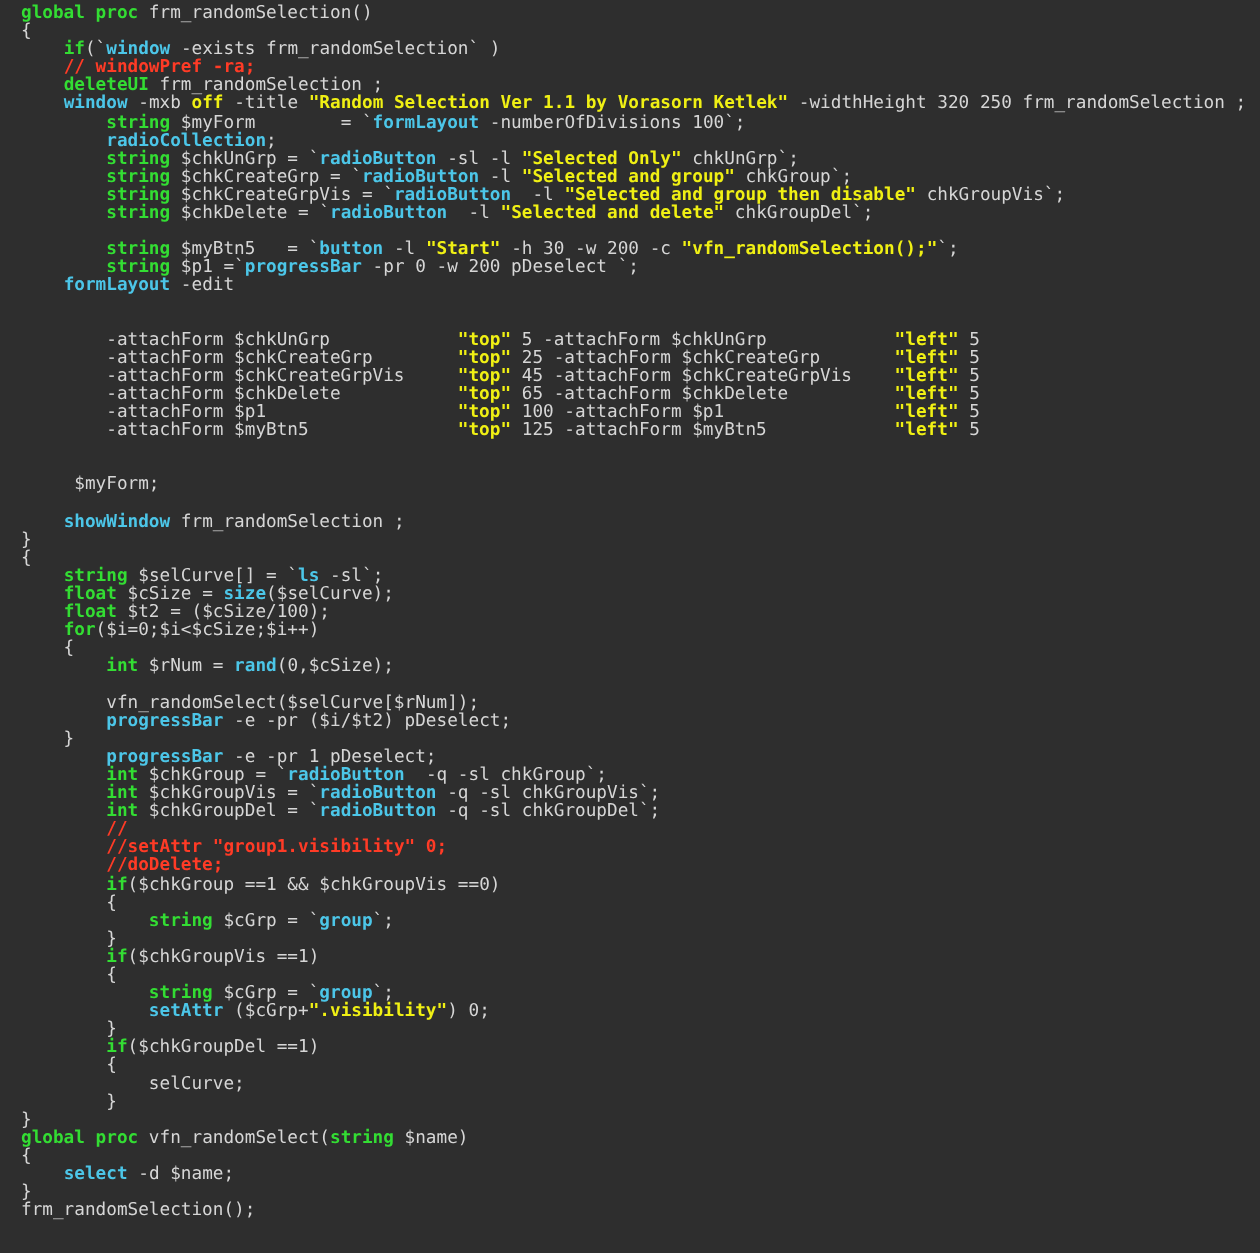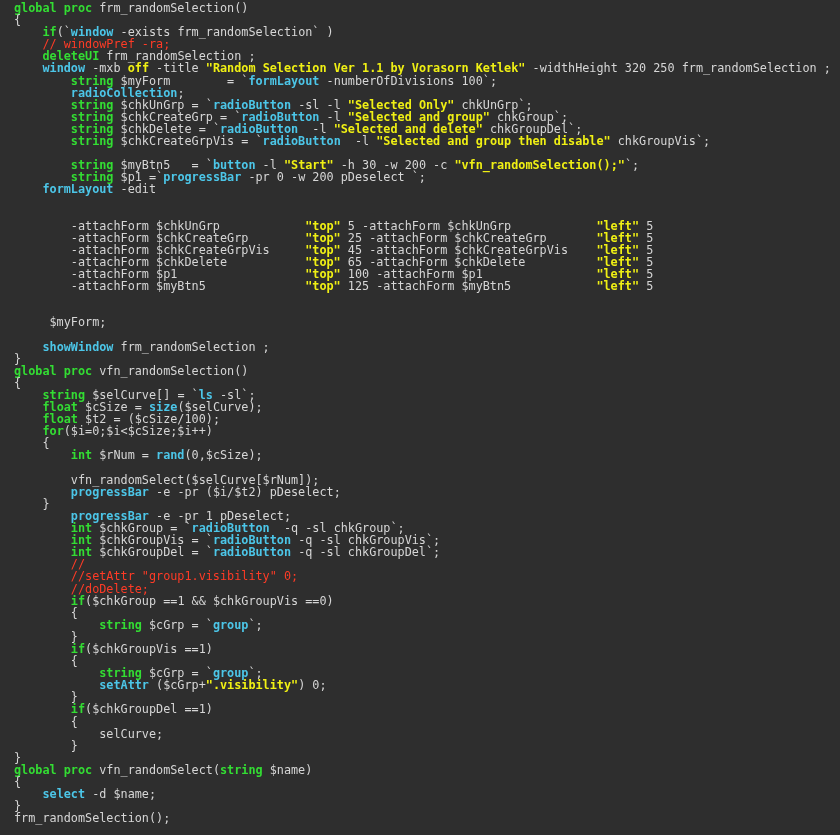--- a/index.html
+++ b/index.html
@@ -18,58 +18,57 @@
   }
   .line {
     height: 12.1px;
     white-space: pre;
   }
   .pl  { color: var(--plain,   #d6d6d6); }
   .kw  { color: var(--keyword, #33dd33); font-weight: bold; }
   .kwi { color: var(--keyword, #33dd33); font-weight: bold; }
   .cmd { color: var(--command, #4cc6e8); font-weight: bold; }
   .str { color: var(--string,  #f0f014); font-weight: bold; }
-  .com { color: var(--comment, #ff3b26); font-weight: normal; }
+  .com { color: var(--comment, #ff3b26); font-weight: bold; }
 </style>
 </head>
 <body>
 
 <div class="editor">
   <div>
       <div class="line"><span class="kw">global proc</span><span class="pl"> frm_randomSelection()</span></div>
       <div class="line"><span class="pl">{</span></div>
       <div class="line"><span class="pl">    </span><span class="kw">if</span><span class="pl">(`</span><span class="cmd">window</span><span class="pl"> -exists frm_randomSelection` )</span></div>
       <div class="line"><span class="pl">    </span><span class="com">// windowPref -ra;</span></div>
       <div class="line"><span class="pl">    </span><span class="kwi">deleteUI</span><span class="pl"> frm_randomSelection ;</span></div>
       <div class="line"><span class="pl">    </span><span class="cmd">window</span><span class="pl"> -mxb </span><span class="str">off</span><span class="pl"> -title </span><span class="str">"Random Selection Ver 1.1 by Vorasorn Ketlek"</span><span class="pl"> -widthHeight 320 250 frm_randomSelection ;</span></div>
       <div class="line"><span class="pl">        </span><span class="kw">string</span><span class="pl"> $myForm        = `</span><span class="cmd">formLayout</span><span class="pl"> -numberOfDivisions 100`;</span></div>
       <div class="line"><span class="pl">        </span><span class="cmd">radioCollection</span><span class="pl">;</span></div>
       <div class="line"><span class="pl">        </span><span class="kw">string</span><span class="pl"> $chkUnGrp = `</span><span class="cmd">radioButton</span><span class="pl"> -sl -l </span><span class="str">"Selected Only"</span><span class="pl"> chkUnGrp`;</span></div>
       <div class="line"><span class="pl">        </span><span class="kw">string</span><span class="pl"> $chkCreateGrp = `</span><span class="cmd">radioButton</span><span class="pl"> -l </span><span class="str">"Selected and group"</span><span class="pl"> chkGroup`;</span></div>
+      <div class="line"><span class="pl">        </span><span class="kw">string</span><span class="pl"> $chkCreateGrpVis = `</span><span class="cmd">radioButton</span><span class="pl">  -l </span><span class="str">"Selected and group then disable"</span><span class="pl"> chkGroupVis`;</span></div>
       <div class="line"><span class="pl">        </span><span class="kw">string</span><span class="pl"> $chkDelete = `</span><span class="cmd">radioButton</span><span class="pl">  -l </span><span class="str">"Selected and delete"</span><span class="pl"> chkGroupDel`;</span></div>
-      <div class="line"><span class="pl">        </span><span class="kw">string</span><span class="pl"> $chkCreateGrpVis = `</span><span class="cmd">radioButton</span><span class="pl">  -l </span><span class="str">"Selected and group then disable"</span><span class="pl"> chkGroupVis`;</span></div>
       <div class="line"></div>
       <div class="line"><span class="pl">        </span><span class="kw">string</span><span class="pl"> $myBtn5   = `</span><span class="cmd">button</span><span class="pl"> -l </span><span class="str">"Start"</span><span class="pl"> -h 30 -w 200 -c </span><span class="str">"vfn_randomSelection();"</span><span class="pl">`;</span></div>
       <div class="line"><span class="pl">        </span><span class="kw">string</span><span class="pl"> $p1 =`</span><span class="cmd">progressBar</span><span class="pl"> -pr 0 -w 200 pDeselect `;</span></div>
       <div class="line"><span class="pl">    </span><span class="cmd">formLayout</span><span class="pl"> -edit</span></div>
       <div class="line"></div>
       <div class="line"></div>
       <div class="line"><span class="pl">        -attachForm $chkUnGrp            </span><span class="str">"top"</span><span class="pl"> 5 -attachForm $chkUnGrp            </span><span class="str">"left"</span><span class="pl"> 5</span></div>
       <div class="line"><span class="pl">        -attachForm $chkCreateGrp        </span><span class="str">"top"</span><span class="pl"> 25 -attachForm $chkCreateGrp       </span><span class="str">"left"</span><span class="pl"> 5</span></div>
       <div class="line"><span class="pl">        -attachForm $chkCreateGrpVis     </span><span class="str">"top"</span><span class="pl"> 45 -attachForm $chkCreateGrpVis    </span><span class="str">"left"</span><span class="pl"> 5</span></div>
       <div class="line"><span class="pl">        -attachForm $chkDelete           </span><span class="str">"top"</span><span class="pl"> 65 -attachForm $chkDelete          </span><span class="str">"left"</span><span class="pl"> 5</span></div>
       <div class="line"><span class="pl">        -attachForm $p1                  </span><span class="str">"top"</span><span class="pl"> 100 -attachForm $p1                </span><span class="str">"left"</span><span class="pl"> 5</span></div>
       <div class="line"><span class="pl">        -attachForm $myBtn5              </span><span class="str">"top"</span><span class="pl"> 125 -attachForm $myBtn5            </span><span class="str">"left"</span><span class="pl"> 5</span></div>
       <div class="line"></div>
       <div class="line"></div>
       <div class="line"><span class="pl">     $myForm;</span></div>
       <div class="line"></div>
       <div class="line"><span class="pl">    </span><span class="cmd">showWindow</span><span class="pl"> frm_randomSelection ;</span></div>
       <div class="line"><span class="pl">}</span></div>
-      <div class="line"><span class="kw">global proc</span><span class="pl"> vfn_randomSelection()</span></div>
       <div class="line"><span class="pl">{</span></div>
       <div class="line"><span class="pl">    </span><span class="kw">string</span><span class="pl"> $selCurve[] = `</span><span class="cmd">ls</span><span class="pl"> -sl`;</span></div>
       <div class="line"><span class="pl">    </span><span class="kw">float</span><span class="pl"> $cSize = </span><span class="cmd">size</span><span class="pl">($selCurve);</span></div>
       <div class="line"><span class="pl">    </span><span class="kw">float</span><span class="pl"> $t2 = ($cSize/100);</span></div>
       <div class="line"><span class="pl">    </span><span class="kw">for</span><span class="pl">($i=0;$i&lt;$cSize;$i++)</span></div>
       <div class="line"><span class="pl">    {</span></div>
       <div class="line"><span class="pl">        </span><span class="kw">int</span><span class="pl"> $rNum = </span><span class="cmd">rand</span><span class="pl">(0,$cSize);</span></div>
       <div class="line"></div>
       <div class="line"><span class="pl">        vfn_randomSelect($selCurve[$rNum]);</span></div>
       <div class="line"><span class="pl">        </span><span class="cmd">progressBar</span><span class="pl"> -e -pr ($i/$t2) pDeselect;</span></div>

